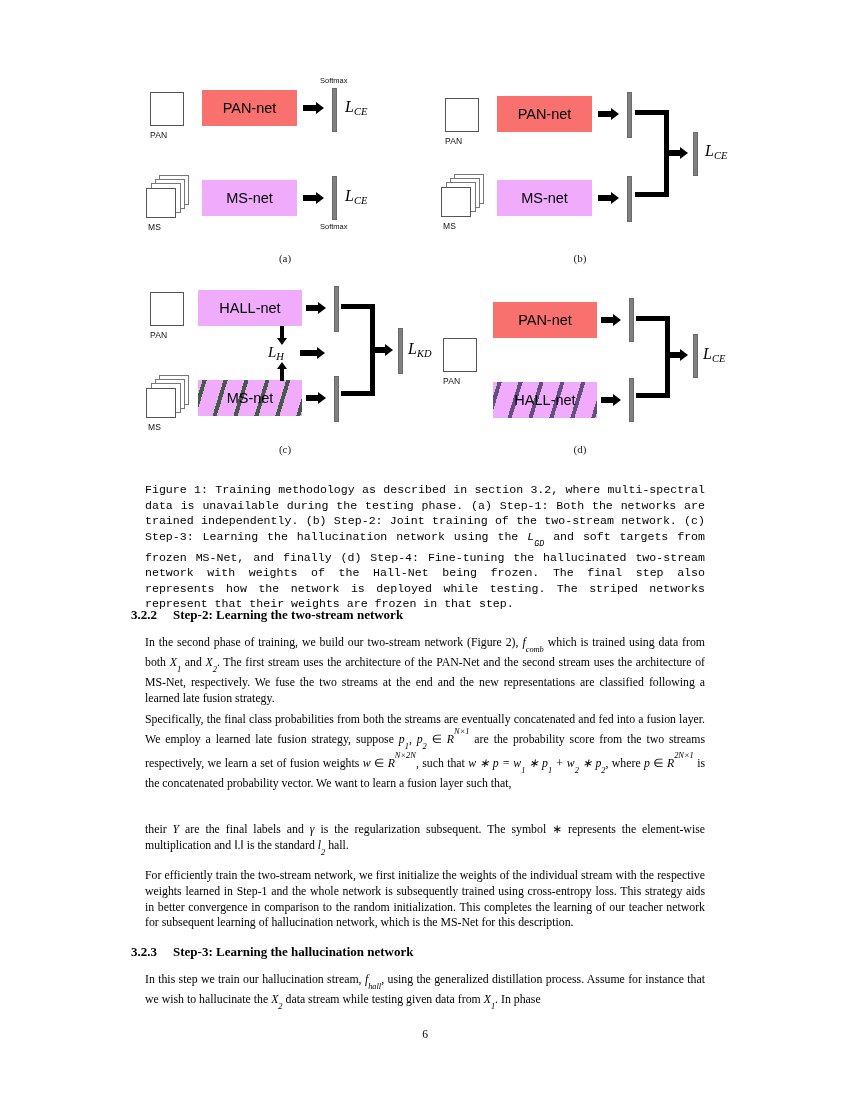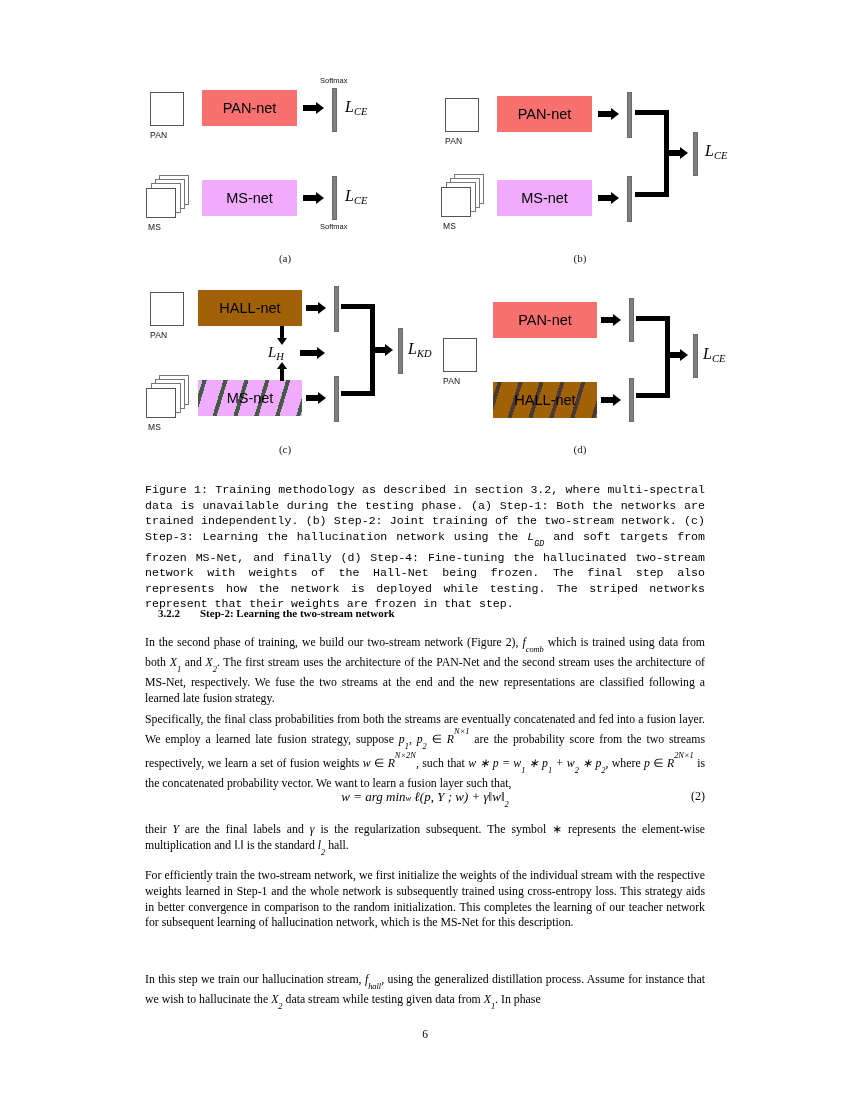--- a/index.html
+++ b/index.html
@@ -93,21 +93,21 @@
     justify-content: center;
     font-family: "Liberation Sans", sans-serif;
     font-size: 14.5px;
     color: #000;
     box-sizing: border-box;
     overflow: hidden;
   }
   .netbox span { position: relative; z-index: 2; }
   .net-pan  { background: #f8716f; }
   .net-ms   { background: #f0abfc; }
-  .net-hall { background: #a16207; text-align: center; }
+  .net-hall { background: #f0abfc; text-align: center; }
   .striped::before {
     content: "";
     position: absolute;
     left: -10%; top: -20%;
     width: 130%; height: 140%;
     z-index: 1;
     background: repeating-linear-gradient(
         107deg,
         rgba(0,0,0,0) 0px,
         rgba(0,0,0,0) 16px,
@@ -206,24 +206,24 @@
     top: 482px;
     width: 560px;
     font-size: 11.6px;
     line-height: 15.6px;
     text-align: justify;
     text-justify: inter-word;
     font-family: Liberation Mono, monospace;
   }
   .section-head {
     position: absolute;
-    left: 158px;
+    left: 131px;
     width: 560px;
     font-weight: bold;
-    font-size: 11px;
+    font-size: 13px;
   }
   .section-head .num { display: inline-block; width: 42px; }
   .para {
     position: absolute;
     left: 145px;
     width: 560px;
     font-size: 11.8px;
     line-height: 15.8px;
     text-align: justify;
     text-justify: inter-word;
@@ -424,32 +424,29 @@
   </div>
 
   <div class="para" style="top:635px;">
     <span>In the second phase of training, we build our two-stream network (Figure 2), </span><i class="mi">f</i><sub class="ms">comb</sub><span> which is trained using data from both </span><i class="mi">X</i><sub class="ms">1</sub><span> and </span><i class="mi">X</i><sub class="ms">2</sub><span>. The first stream uses the architecture of the PAN-Net and the second stream uses the architecture of MS-Net, respectively. We fuse the two streams at the end and the new representations are classified following a learned late fusion strategy.</span>
   </div>
 
   <div class="para" style="top:712px;">
     <span>Specifically, the final class probabilities from both the streams are eventually concatenated and fed into a fusion layer. We employ a learned late fusion strategy, suppose </span><i class="mi">p</i><sub class="ms">1</sub><span>, </span><i class="mi">p</i><sub class="ms">2</sub><span> ∈ </span><i class="mi">R</i><sup class="ms">N×1</sup><span> are the probability score from the two streams respectively, we learn a set of fusion weights </span><i class="mi">w</i><span> ∈ </span><i class="mi">R</i><sup class="ms">N×2N</sup><span>, such that </span><i class="mi">w ∗ p = w</i><sub class="ms">1</sub><i class="mi"> ∗ p</i><sub class="ms">1</sub><i class="mi"> + w</i><sub class="ms">2</sub><i class="mi"> ∗ p</i><sub class="ms">2</sub><span>, where </span><i class="mi">p</i><span> ∈ </span><i class="mi">R</i><sup class="ms">2N×1</sup><span> is the concatenated probability vector. We want to learn a fusion layer such that,</span>
   </div>
 
-  <div class="eqline" style="top:789px;">
-    <div class="eq-center">
-      <span>w = arg min</span><span class="argmin"><span class="bot">w</span></span> <span>ℓ(p, Y ; w) + γ‖w‖</span><sub class="ms">2</sub>
-    </div>
-    <span class="eq-num">(2)</span>
-  </div>
 
   <div class="para" style="top:822px;">
     <span>their </span><i class="mi">Y</i><span> are the final labels and </span><i class="mi">γ</i><span> is the regularization subsequent. The symbol </span><span>∗</span><span> represents the element-wise multiplication and </span><span>‖.‖</span><span> is the standard </span><i class="mi">l</i><sub class="ms">2</sub><span> hall.</span>
   </div>
 
   <div class="para" style="top:868px;">For efficiently train the two-stream network, we first initialize the weights of the individual stream with the respective weights learned in Step-1 and the whole network is subsequently trained using cross-entropy loss. This strategy aids in better convergence in comparison to the random initialization. This completes the learning of our teacher network for subsequent learning of hallucination network, which is the MS-Net for this description.</div>
 
+  <div class="section-head" style="top:944px;">
+    <span class="num">3.2.3</span><span>Step-3: Learning the hallucination network</span>
+  </div>
 
   <div class="para" style="top:972px;">
     <span>In this step we train our hallucination stream, </span><i class="mi">f</i><sub class="ms">hall</sub><span>, using the generalized distillation process. Assume for instance that we wish to hallucinate the </span><i class="mi">X</i><sub class="ms">2</sub><span> data stream while testing given data from </span><i class="mi">X</i><sub class="ms">1</sub><span>. In phase</span>
   </div>
 
   <div class="pageno">6</div>
 </div>
 
 </body></html>

